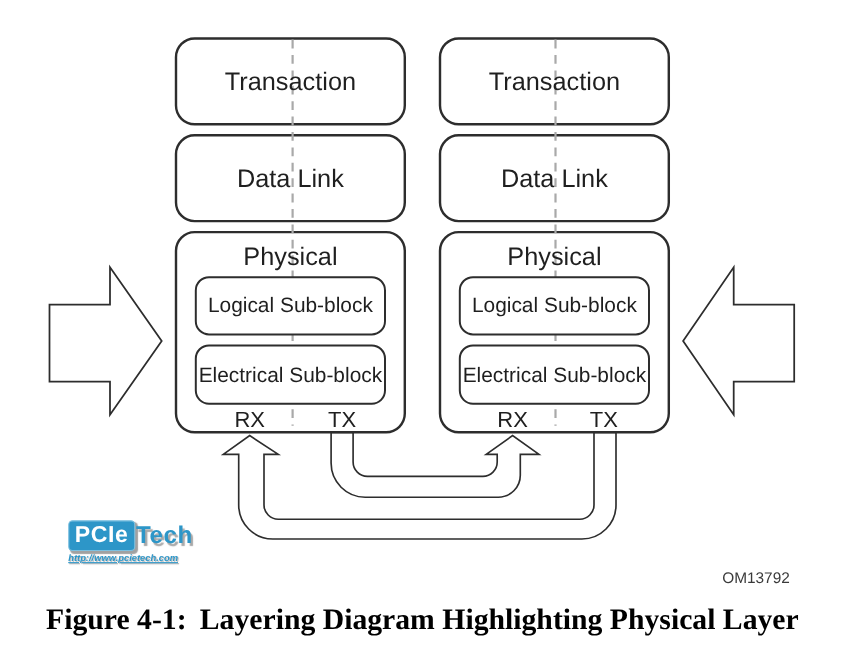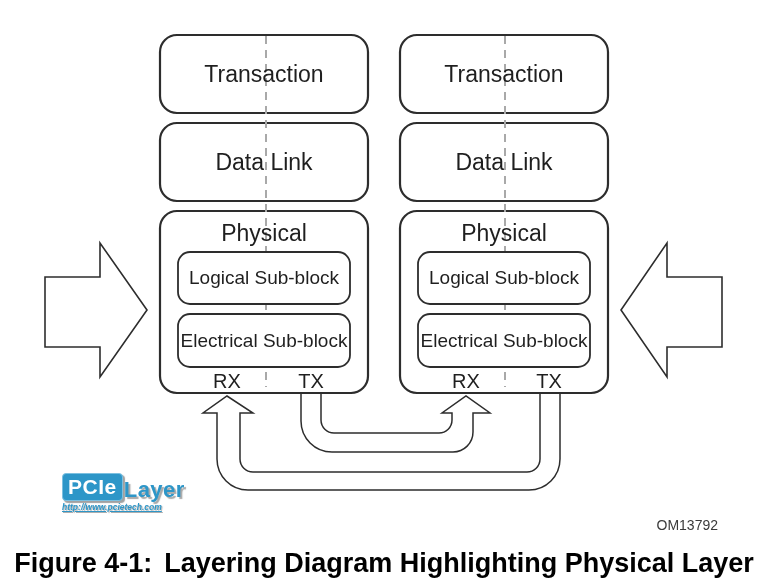--- a/index.html
+++ b/index.html
@@ -17,21 +17,21 @@
   .lbl-big{font-size:23px;}
   .lbl-mid{font-size:19px;}
   .lbl-rxtx{font-size:20px;}
   .lbl-part{font-size:14px;fill:#3a3a3a;}
 
   
   .logo{
     position:absolute;left:62px;top:473px;width:130px;
     line-height:1;user-select:none;
   }
-  .logo-row{display:flex;align-items:flex-end;}
+  .logo-row{display:flex;align-items:center;}
   .logo-box{
     background:#2d96c8;color:#ffffff;font-weight:bold;font-size:21px;
     padding:2px 5px 3px 5px;border-radius:4px;
     border:1px solid #7cc0e0;
     box-shadow:2px 2px 1px rgba(110,110,110,0.65);
     letter-spacing:0.5px;
   }
   .logo-tech{
     color:#2d96c8;font-weight:bold;font-size:22px;margin-left:1px;
     text-shadow:2px 2px 1px rgba(110,110,110,0.6);
@@ -40,21 +40,21 @@
   .logo-url{
     margin-top:2px;color:#2d96c8;font-weight:bold;font-style:italic;
     font-size:8.5px;text-shadow:1px 1px 1px rgba(120,120,120,0.6);
     white-space:nowrap;
     text-decoration:underline;
   }
 
   
   .caption{
     position:absolute;left:0;top:548px;width:768px;text-align:center;
-    font-family:Liberation Sans, sans-serif;
+    font-family:Liberation Serif, serif;
     font-weight:bold;font-size:27px;color:#000;white-space:nowrap;
   }
   .caption .cap-label{margin-right:12px;}
 </style>
 </head>
 <body>
 
 <div class="page">
 
   <svg width="768" height="540" viewBox="0 0 768 540">
@@ -107,21 +107,21 @@
 
     <path d="M45,277 L100,277 L100,243 L147,310 L100,377 L100,347 L45,347 Z" fill="#ffffff" stroke="#2d2d2d" stroke-width="1.6"></path>
     <path d="M722,277 L667,277 L667,243 L621,310 L667,377 L667,347 L722,347 Z" fill="#ffffff" stroke="#2d2d2d" stroke-width="1.6"></path>
 
     <text class="lbl-part" x="718" y="530" text-anchor="end">OM13792</text>
   </svg>
 
   <div class="logo">
     <div class="logo-row">
       <span class="logo-box">PCIe</span>
-      <span class="logo-tech">Layer</span>
+      <span class="logo-tech">Tech</span>
     </div>
     <div class="logo-url">http://www.pcietech.com</div>
   </div>
 
   <div class="caption">
     <span class="cap-label">Figure 4-1:</span><span>Layering Diagram Highlighting Physical Layer</span>
   </div>
 
 </div>
 

